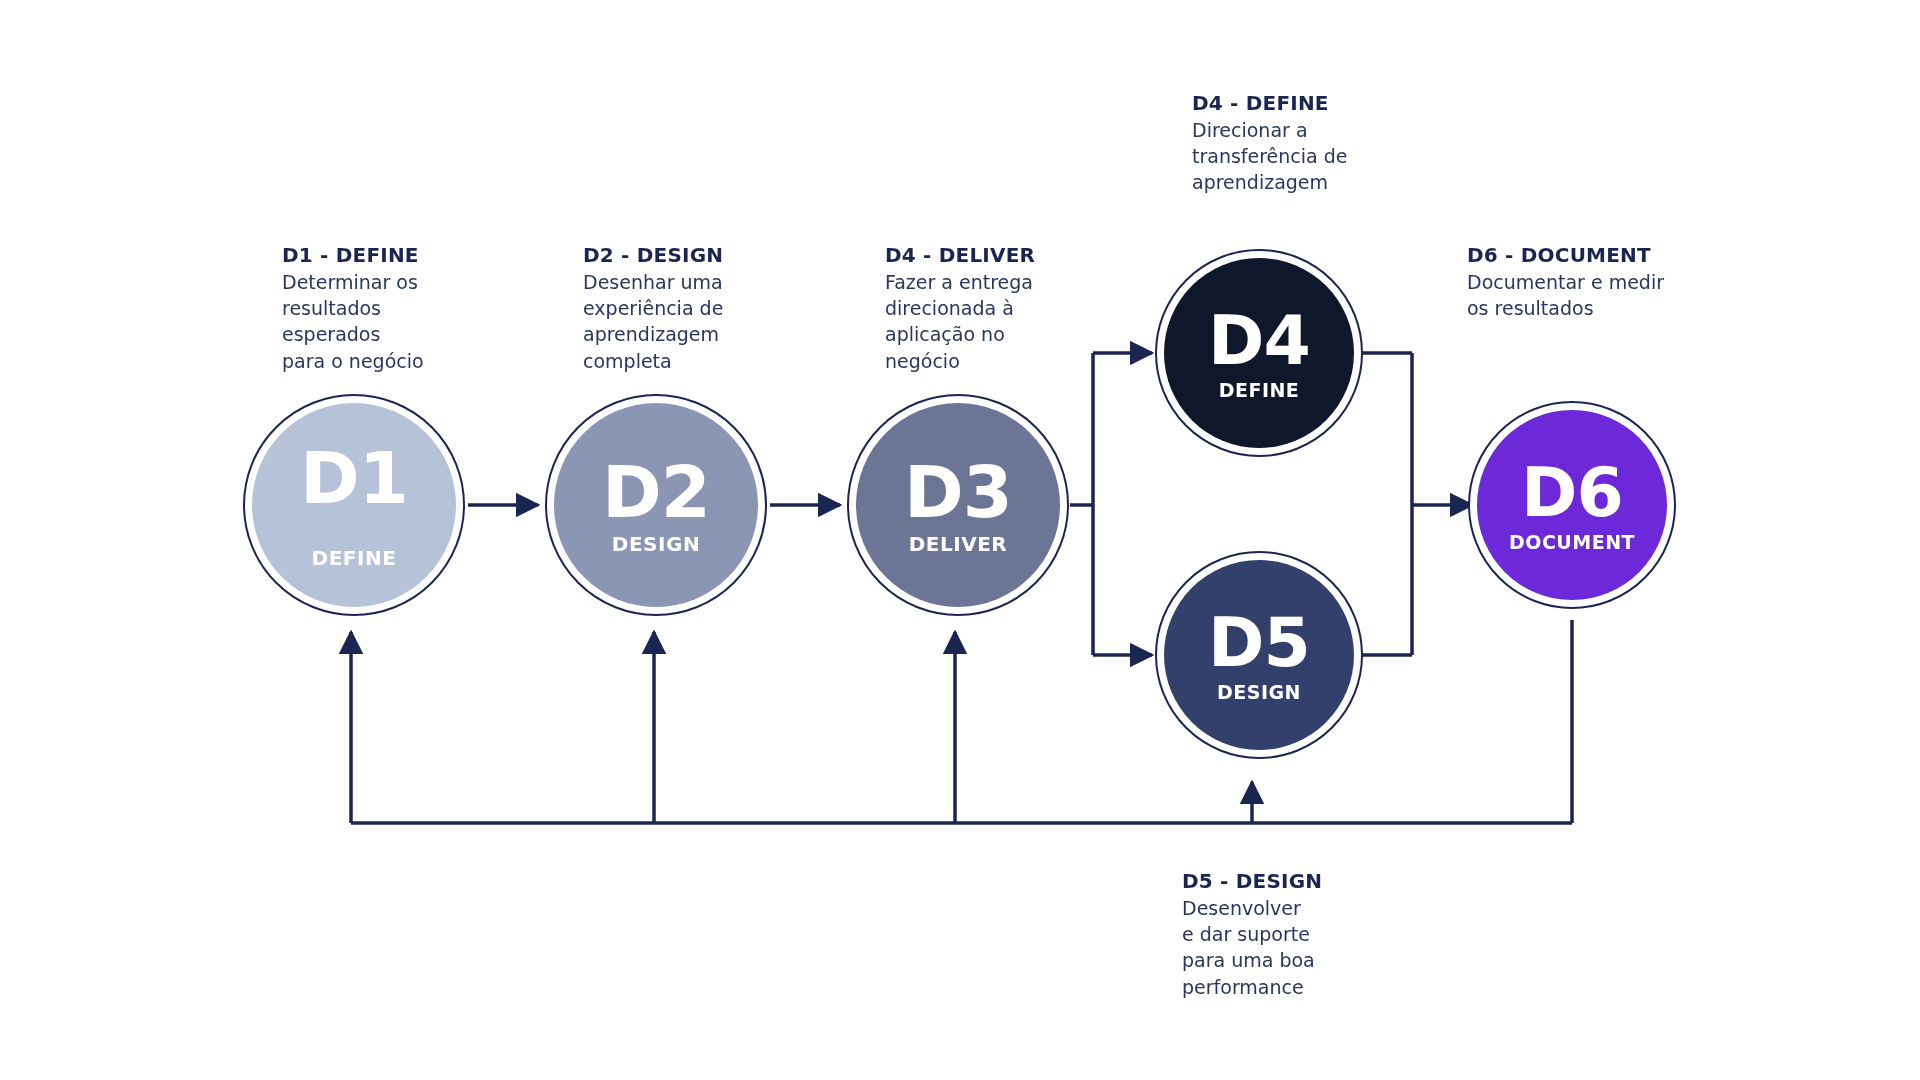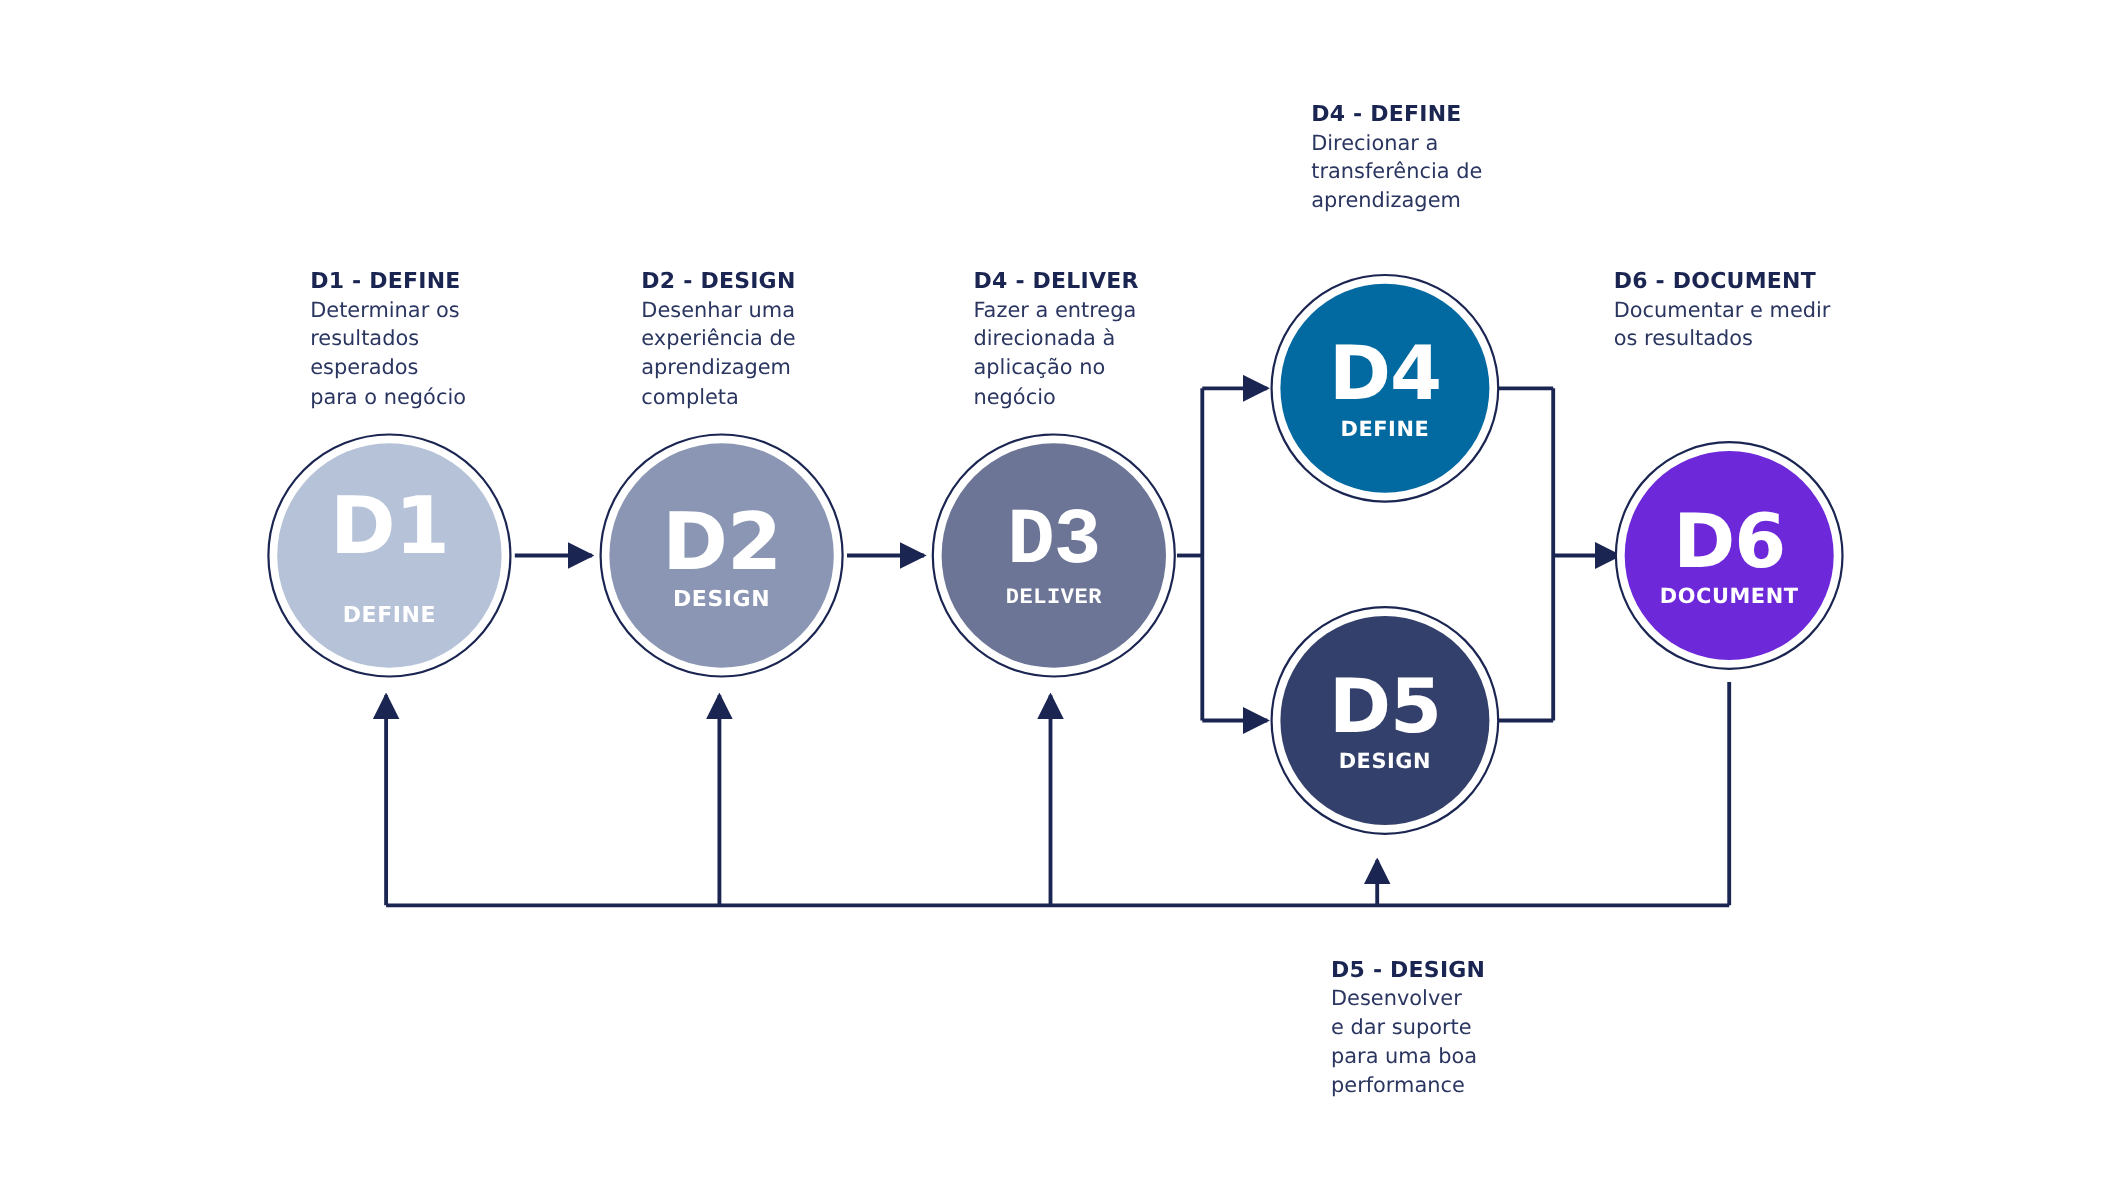--- a/index.html
+++ b/index.html
@@ -146,28 +146,28 @@
   </div>
 
   <div class="node node-lg" style="left:545px; top:394px;">
     <div class="node-inner" style="background: rgb(139, 150, 180);">
       <span class="node-code">D2</span>
       <span class="node-sub">DESIGN</span>
     </div>
   </div>
 
   <div class="node node-lg" style="left:847px; top:394px;">
-    <div class="node-inner" style="background: rgb(108, 117, 150); font-family: Liberation Mono, monospace;">
+    <div class="node-inner" style="background: rgb(108, 117, 150);">
       <span class="node-code">D3</span>
       <span class="node-sub">DELIVER</span>
     </div>
   </div>
 
   <div class="node node-md" style="left:1155px; top:249px;">
-    <div class="node-inner" style="background: #0369a1;">
+    <div class="node-inner" style="background: #0f172a;">
       <span class="node-code">D4</span>
       <span class="node-sub">DEFINE</span>
     </div>
   </div>
 
   <div class="node node-md" style="left:1155px; top:551px;">
     <div class="node-inner" style="background: rgb(51, 64, 107);">
       <span class="node-code">D5</span>
       <span class="node-sub">DESIGN</span>
     </div>
@@ -210,21 +210,21 @@
 transferência de
 aprendizagem</p>
   </div>
 
   <div class="caption" style="left:1467px; top:243px; width:240px;">
     <p class="caption-title">D6 - DOCUMENT</p>
     <p class="caption-body">Documentar e medir
 os resultados</p>
   </div>
 
-  <div class="caption" style="left:1182px; top:869px; width:215px;margin-left:28px;">
+  <div class="caption" style="left:1182px; top:869px; width:215px;">
     <p class="caption-title">D5 - DESIGN</p>
     <p class="caption-body">Desenvolver
 e dar suporte
 para uma boa
 performance</p>
   </div>
 
 </div>
 
 </body></html>

